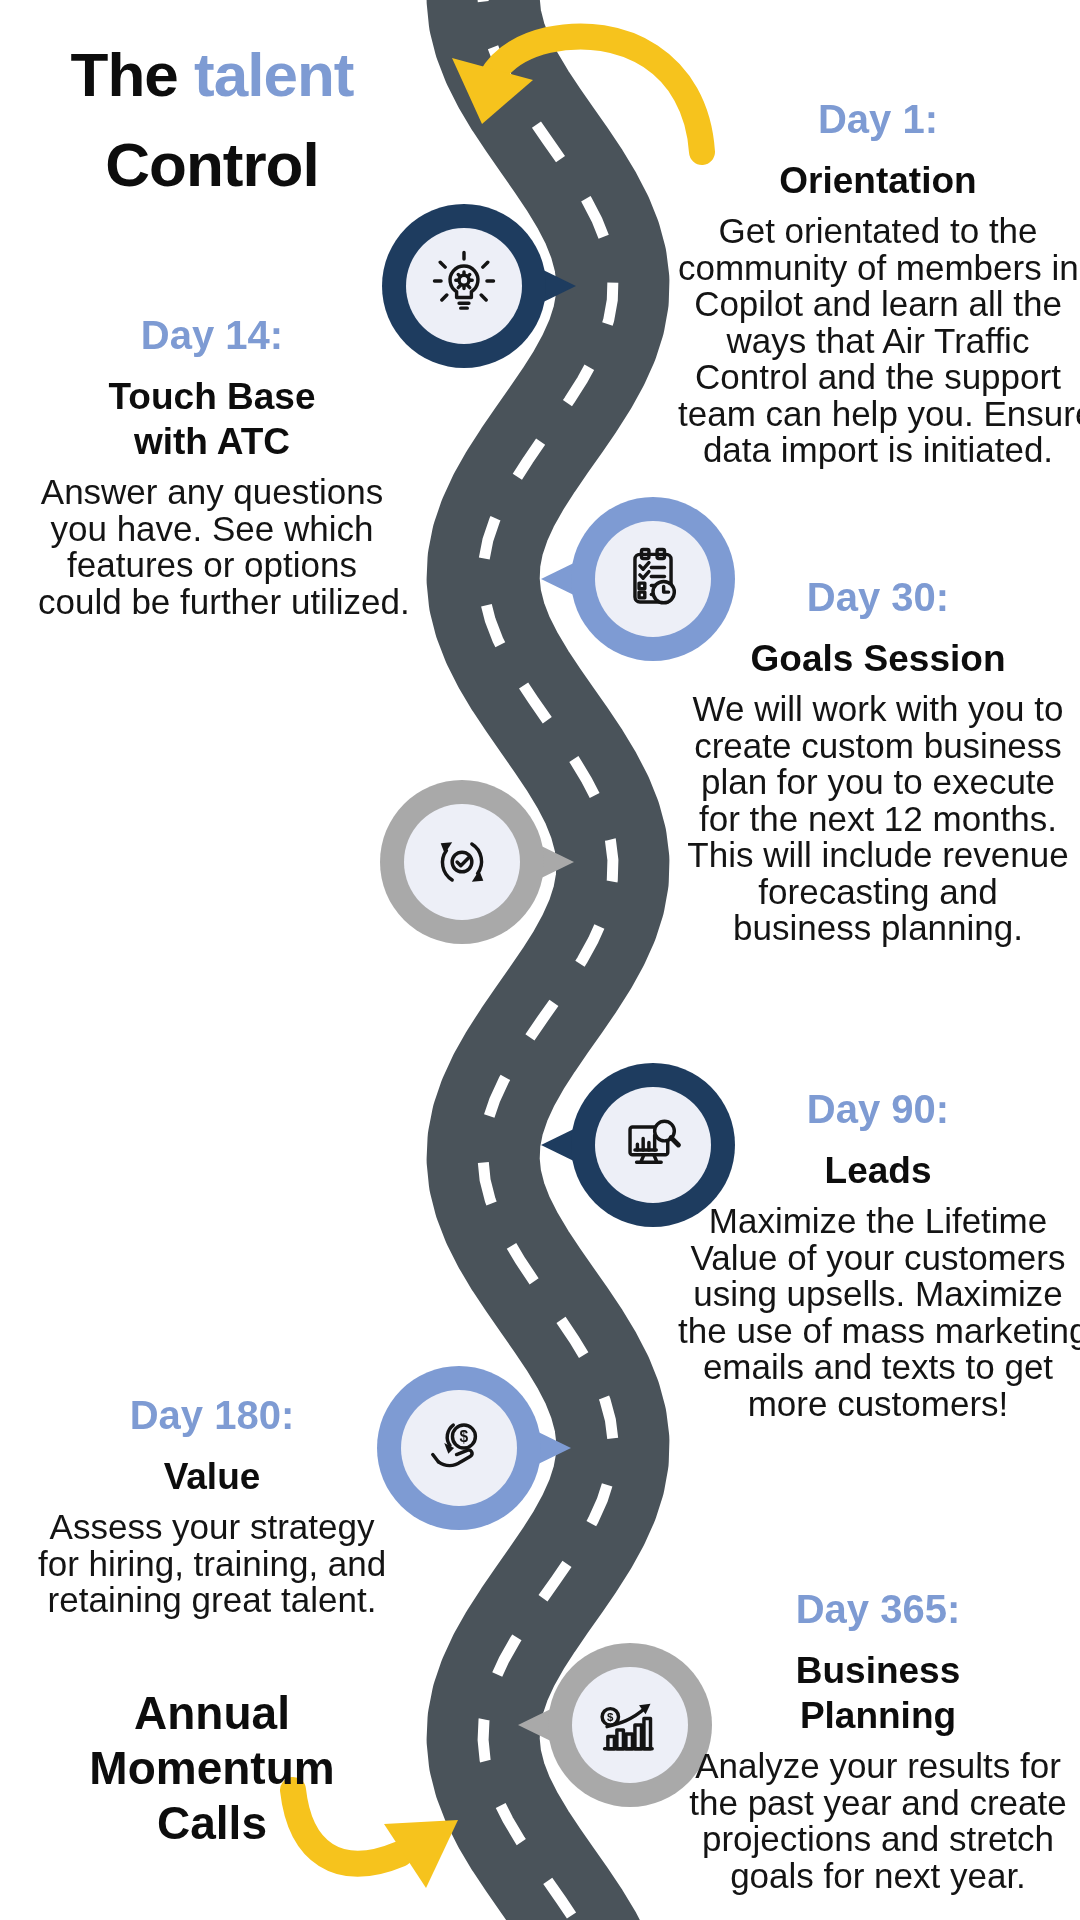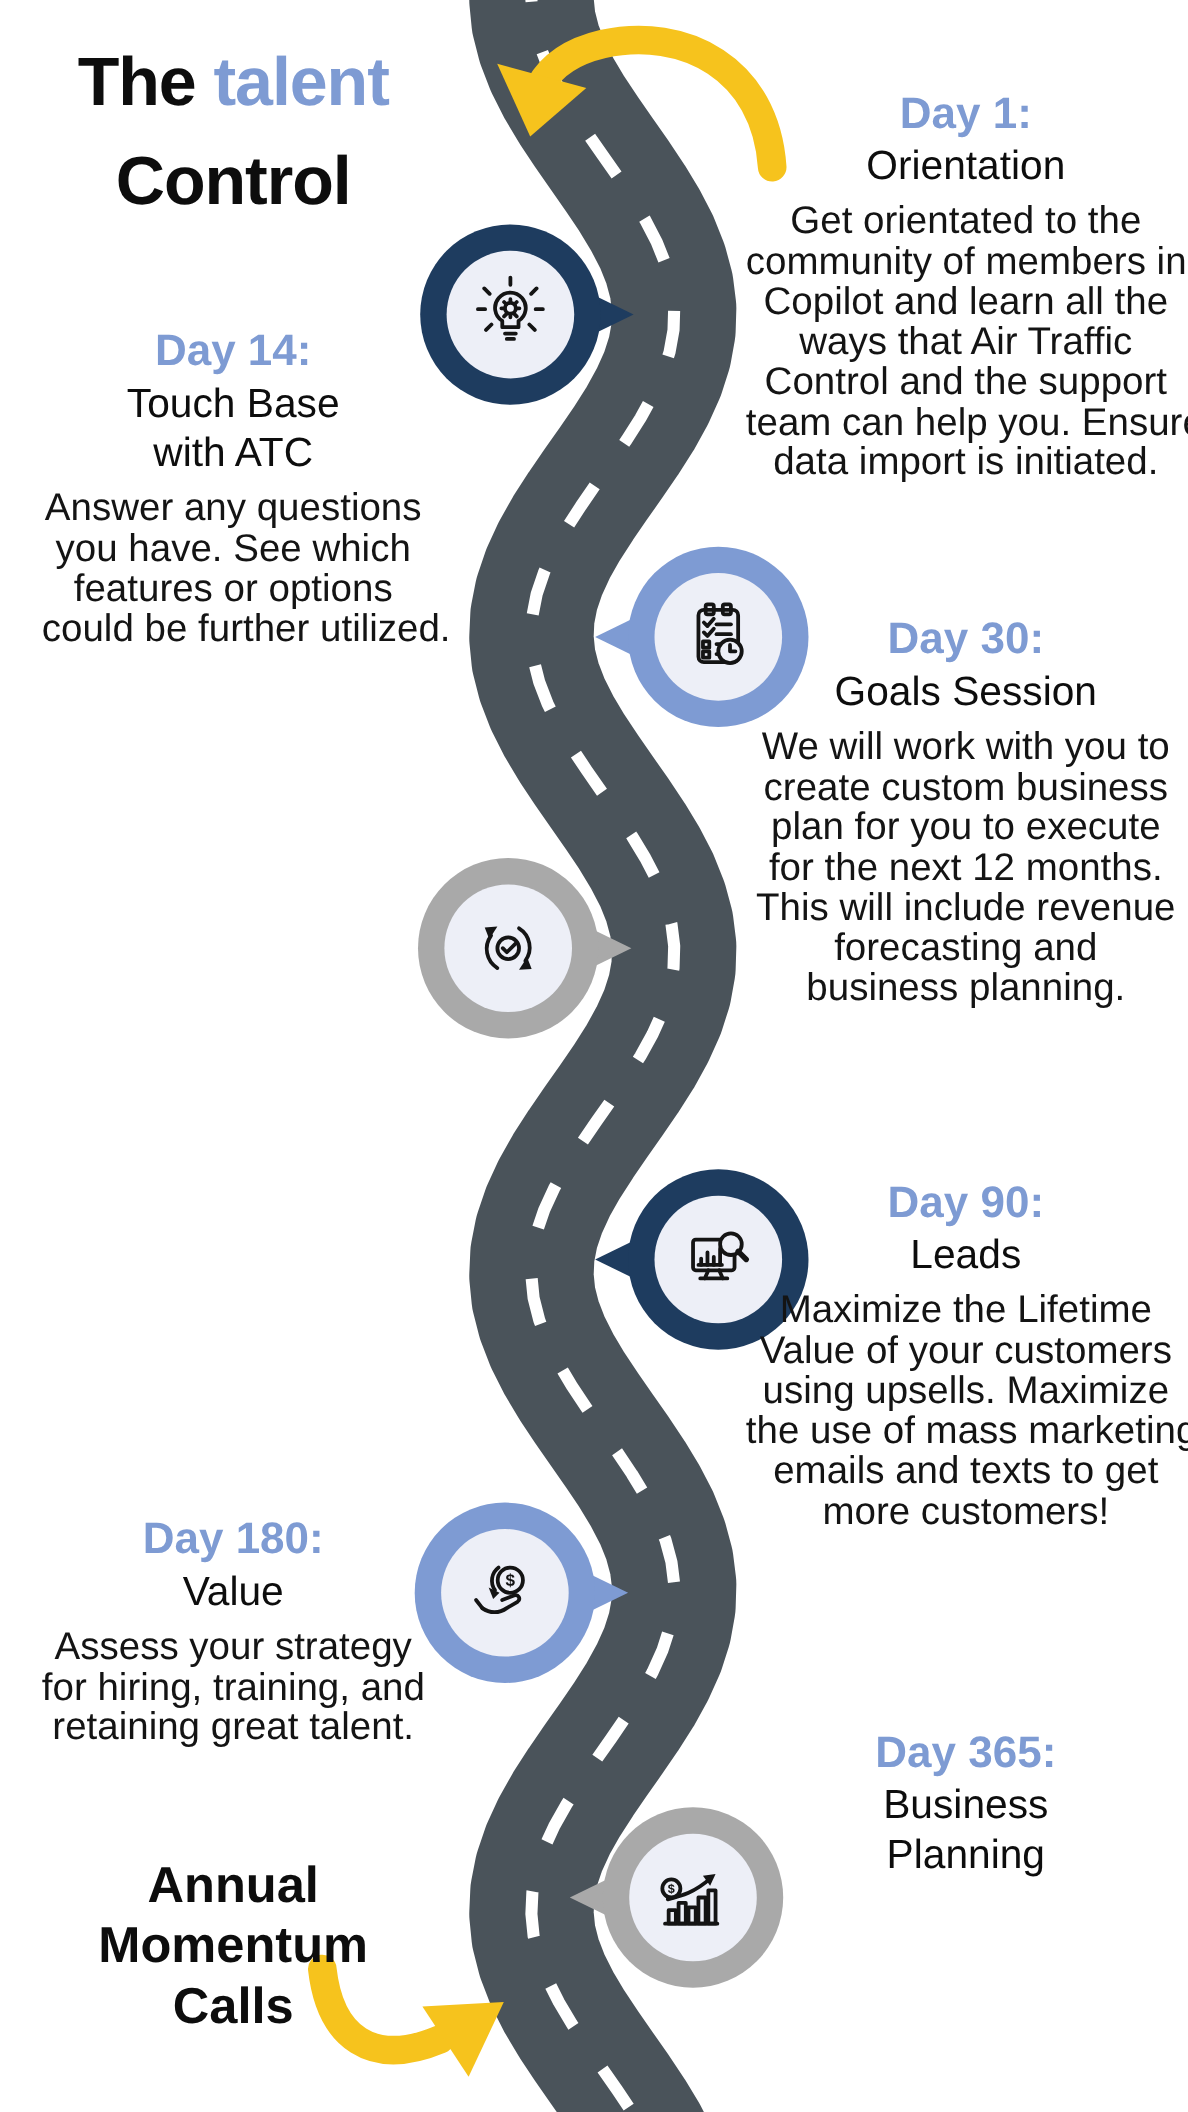--- a/index.html
+++ b/index.html
@@ -11,22 +11,22 @@
   .canvas{position:relative;width:1080px;height:1920px;background:#ffffff;overflow:hidden;}
   svg.scene{position:absolute;left:0;top:0;}
 
   .title{position:absolute;left:26px;top:30px;width:372px;text-align:center;
          font-size:62px;font-weight:700;line-height:90px;letter-spacing:-1px;color:var(--ink);}
   .title .hl{color:var(--blue);}
 
   .block{position:absolute;text-align:center;color:var(--ink);}
   .block.left{left:38px;width:348px;}
   .block.right{left:678px;width:400px;}
-  .day{margin:0;font-size:40px;font-weight:700;color:var(--blue);line-height:46px;}
-  .head{margin:2px 0 0 0;font-size:37px;font-weight:400;line-height:45px;white-space:pre;color:var(--ink);}
+  .day{margin:16px;font-size:40px;font-weight:700;color:var(--blue);line-height:46px;}
+  .head{margin:2px 0 0 0;font-size:37px;font-weight:700;line-height:45px;white-space:pre;color:var(--ink);}
   .body{margin:10px 0 0 0;font-size:35px;line-height:36.5px;white-space:pre;color:#141414;}
 
   .annual{position:absolute;left:52px;top:1686px;width:320px;text-align:center;
           font-size:46px;font-weight:700;line-height:55px;white-space:pre;color:var(--ink);}
 
   .asphalt{fill:none;stroke:var(--road);stroke-width:113;stroke-linejoin:round;stroke-linecap:butt;}
   .lane{fill:none;stroke:#ffffff;stroke-width:11;stroke-dasharray:42 47;stroke-linejoin:round;}
   .ring-navy{fill:var(--navy);} .ring-blue{fill:var(--blue);} .ring-gray{fill:var(--gray);}
   .disc{fill:var(--icon-bg);}
   .art{stroke:#141414;stroke-width:4.2;fill:none;stroke-linecap:round;stroke-linejoin:round;}
@@ -205,19 +205,23 @@
     <h3 class="head">Value</h3>
     <p class="body">Assess your strategy
 for hiring, training, and
 retaining great talent.</p>
   </section>
 
   <section class="block right" style="top:1570px">
     <h2 class="day">Day 365:</h2>
     <h3 class="head">Business
 Planning</h3>
+    <p class="body">Analyze your results for
+the past year and create
+projections and stretch
+goals for next year.</p>
   </section>
 
   <div class="annual">Annual
 Momentum
 Calls</div>
 
 </div>
 
 </body></html>

